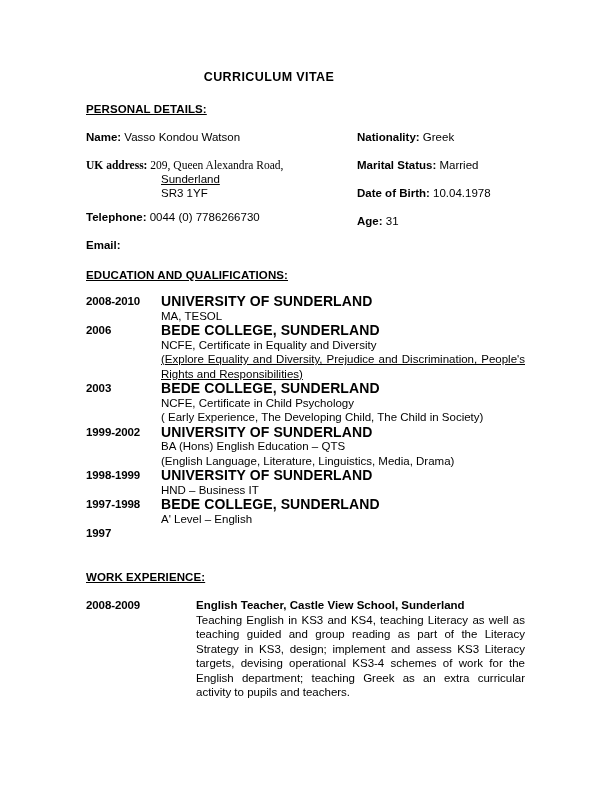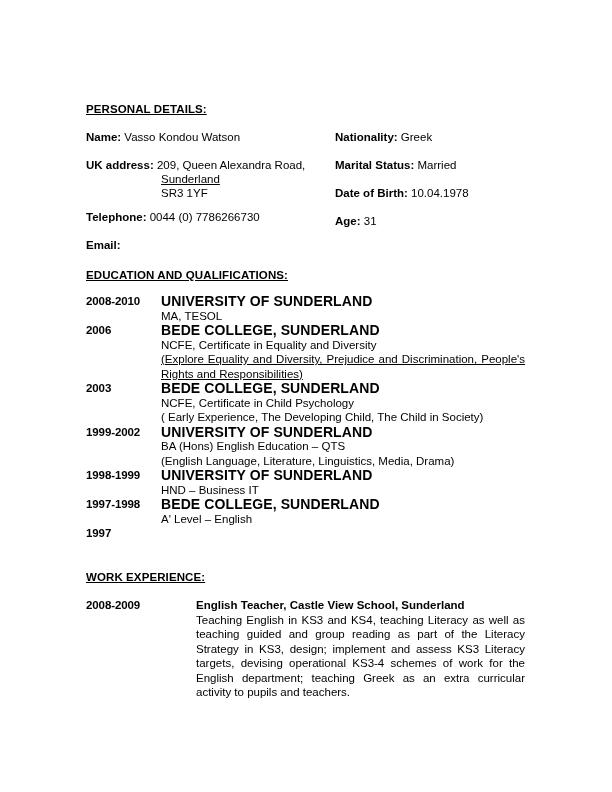--- a/index.html
+++ b/index.html
@@ -52,24 +52,24 @@
     line-height: 14.5px;
     white-space: nowrap;
   }
   .pd-label {
     font-weight: bold;
   }
   .pd-value {
     font-weight: normal;
   }
   .pd-left { left: 86px; }
-  .pd-right { left: 335px; }
+  .pd-right { left: 357px; }
 
   #pd-name        { top: 130px; }
-  #pd-address     { top: 158px; }
+  #pd-address     { top: 158px; font-family: Liberation Serif, serif; }
   #pd-telephone   { top: 210px; }
   #pd-email       { top: 238px; }
   #pd-nationality { top: 130px; }
   #pd-marital     { top: 158px; }
   #pd-dob         { top: 186px; }
   #pd-age         { top: 214px; }
 
   .addr-cont {
     position: absolute;
     left: 161px;
@@ -153,20 +153,21 @@
     line-height: 14.5px;
     text-align: justify;
     text-align-last: left;
   }
 </style>
 </head>
 <body>
 
 <div class="page">
 
+  <div class="doc-title">CURRICULUM VITAE</div>
 
   <div class="section-heading" id="section-personal">PERSONAL DETAILS:</div>
 
   <div class="pd-row pd-left" id="pd-name">
     <span class="pd-label">Name:</span>
     <span class="pd-value">Vasso Kondou Watson</span>
   </div>
 
   <div class="pd-row pd-left" id="pd-address">
     <span class="pd-label">UK address:</span>

